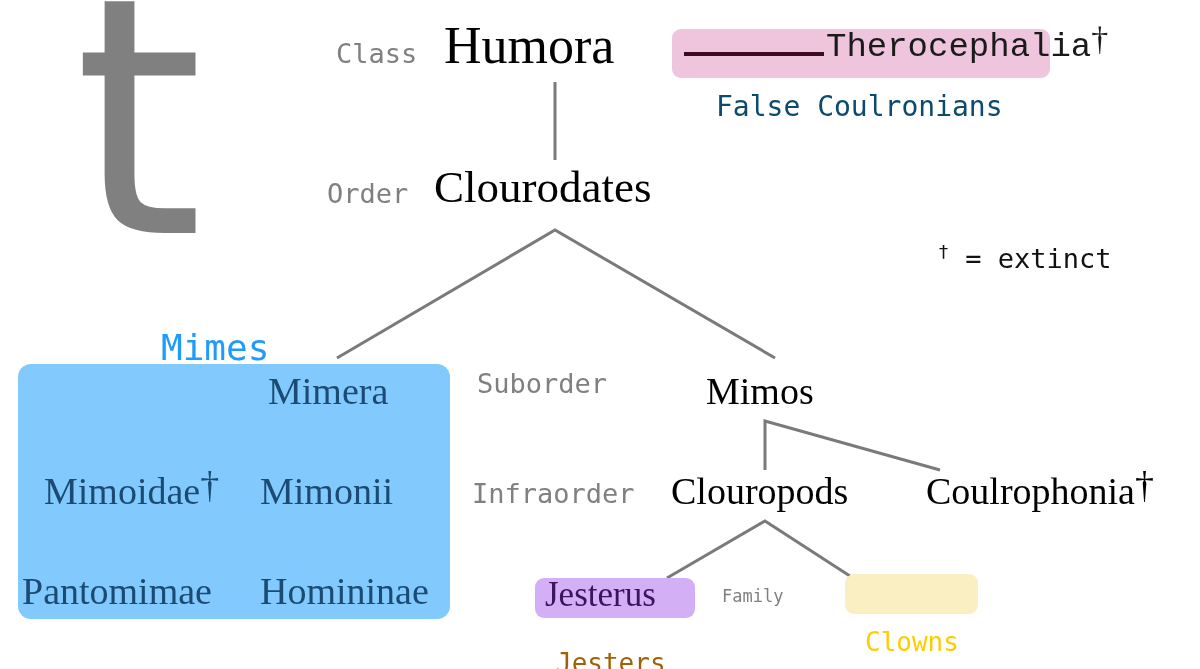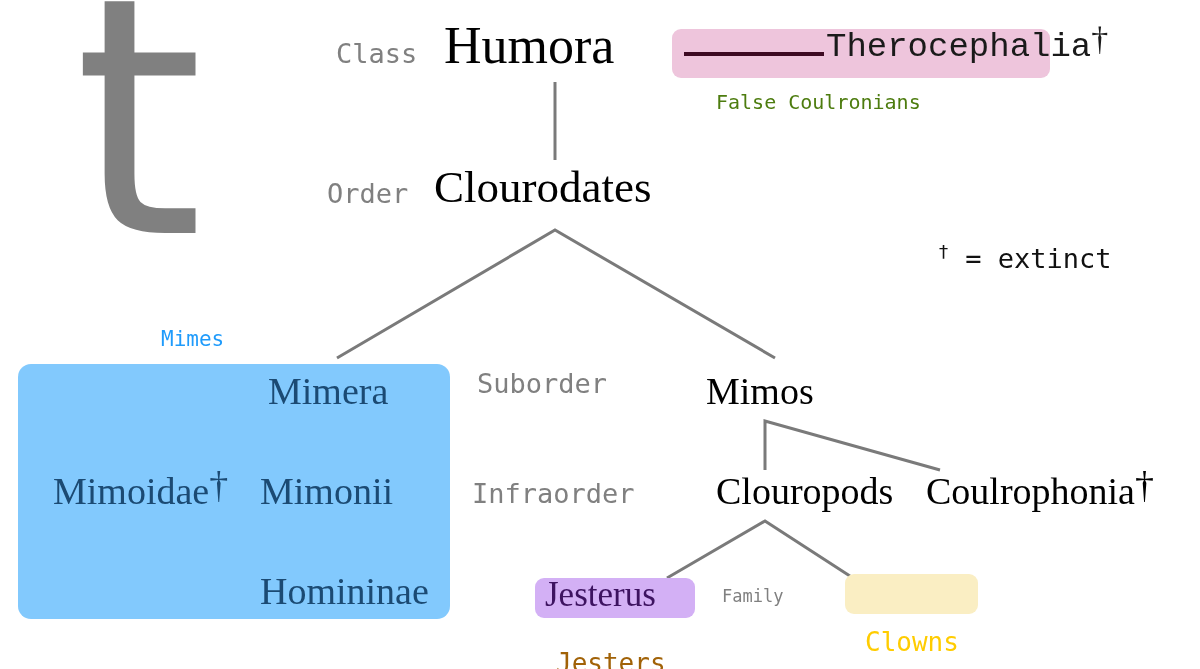--- a/index.html
+++ b/index.html
@@ -130,59 +130,62 @@
     <span class="taxon" style="font-size:52px;">Humora</span>
   </div>
 
   <div class="pill" style="left:672px; top:29px; width:378px; height:49px; background:#eec5dc;"></div>
   <svg style="position:absolute; left:684px; top:44px;" width="140" height="20" viewBox="0 0 140 20" xmlns="http://www.w3.org/2000/svg">
     <line x1="0" y1="10" x2="140" y2="10" stroke="#3d0a22" stroke-width="4"></line>
   </svg>
   <div class="node" style="left:826px; top:30px;">
     <span class="taxon" style="font-size:34px; color:#1a1a1a;font-family:Liberation Mono, monospace;">Therocephalia</span><span class="taxon dagger" style="font-size:34px; color:#1a1a1a;">†</span>
   </div>
-  <div class="common" style="left:716px; top:90px; font-size:20px; color:#4d7c0f;">False Coulronians</div>
+  <div class="common" style="left:716px; top:90px; font-size:28px; color:#0c4a6e;">False Coulronians</div>
 
   <div class="rank" style="left:327px; top:178px; font-size:27px;">Order</div>
   <div class="node" style="left:434px; top:165px;">
     <span class="taxon" style="font-size:45px;">Clourodates</span>
   </div>
 
   <div class="legend" style="left:938px; top:243px; font-size:27px;">
     <span class="dag">†</span><span> = extinct</span>
   </div>
 
-  <div class="common" style="left:161px; top:327px; font-size:21px; color:#1f9bfb;">Mimes</div>
+  <div class="common" style="left:161px; top:327px; font-size:36px; color:#1f9bfb;">Mimes</div>
   <div id="mimes-box" style="background:#82c9fd;"></div>
 
   <div class="node" style="left:268px; top:372px;">
     <span class="taxon" style="font-size:38px; color:#1b4a73;">Mimera</span>
   </div>
 
-  <div class="node" style="left:53px; top:472px;text-decoration:underline;">
+  <div class="node" style="left:44px; top:472px;text-decoration:underline;">
     <span class="taxon" style="font-size:38px; color:#1b4a73;">Mimoidae</span><span class="taxon dagger" style="font-size:38px; color:#1b4a73;">†</span>
   </div>
 
   <div class="node" style="left:260px; top:472px;">
     <span class="taxon" style="font-size:38px; color:#1b4a73;">Mimonii</span>
   </div>
 
+  <div class="node" style="left:22px; top:572px;">
+    <span class="taxon" style="font-size:38px; color:#1b4a73;">Pantomimae</span>
+  </div>
 
   <div class="node" style="left:260px; top:572px;">
     <span class="taxon" style="font-size:38px; color:#1b4a73;">Homininae</span>
   </div>
 
   <div class="rank" style="left:477px; top:368px; font-size:27px;">Suborder</div>
   <div class="node" style="left:706px; top:372px;">
     <span class="taxon" style="font-size:38px;">Mimos</span>
   </div>
 
   <div class="rank" style="left:472px; top:478px; font-size:27px;">Infraorder</div>
   <div class="node" style="left:671px; top:472px;">
-    <span class="taxon" style="font-size:38px;margin-left:45px;">Clouropods</span>
+    <span class="taxon" style="font-size:38px;">Clouropods</span>
   </div>
   <div class="node" style="left:926px; top:472px;">
     <span class="taxon" style="font-size:38px;">Coulrophonia</span><span class="taxon dagger" style="font-size:38px;">†</span>
   </div>
 
   <div class="rank" style="left:722px; top:586px; font-size:17px;">Family</div>
 
   <div class="pill" style="left:535px; top:578px; width:160px; height:40px; background:#d3b0f5;"></div>
   <div class="node" style="left:545px; top:577px;">
     <span class="taxon" style="font-size:35px; color:#3d1360;">Jesterus</span>

